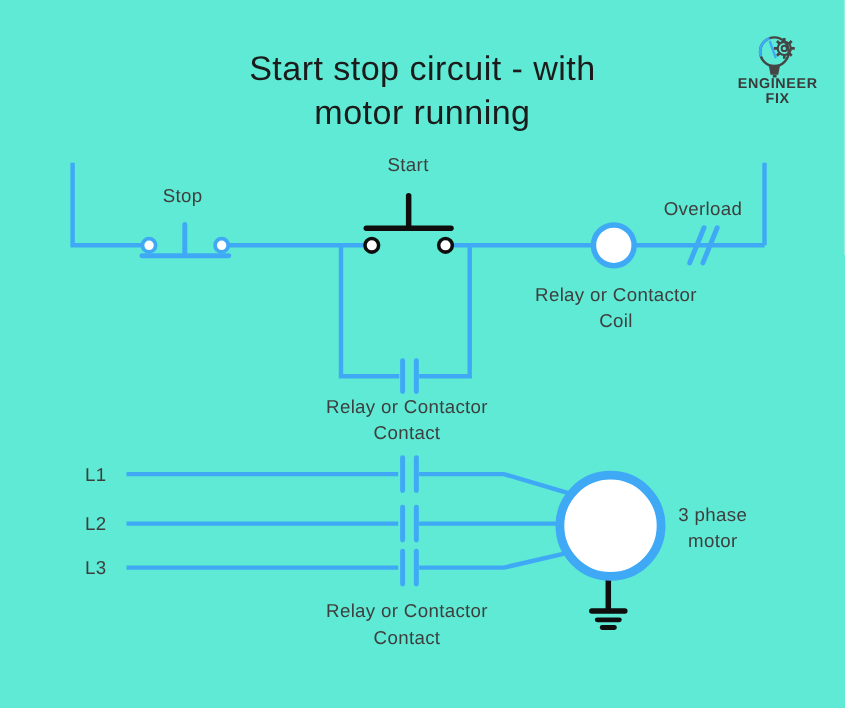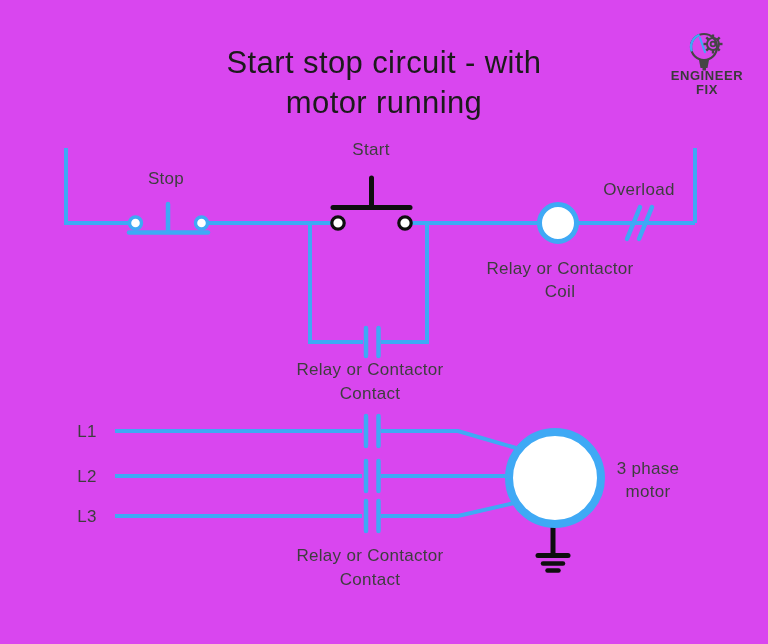--- a/index.html
+++ b/index.html
@@ -1,20 +1,20 @@
 <!DOCTYPE html>
 <html style="--wire: #3FA9F5; --dark: #0E0E0E; --text: #3E3E3E; --title: #1B1B1B; --logo_text: #3A3A3A; --logo_icon: #454545; --logo_accent: #3FA9F5;"><head>
 <meta charset="utf-8">
 <style>
   :root{
     --wire:#3FA9F5; --dark:#0E0E0E; --text:#3E3E3E; --title:#1B1B1B;
     --logo_text:#3A3A3A; --logo_icon:#454545; --logo_accent:#3FA9F5;
   }
   html,body{margin:0;padding:0;background:#fff;}
-  .canvas{position:relative;width:768px;height:644px;background:#d946ef;overflow:hidden;}
+  .canvas{position:relative;width:768px;height:644px;background:#5eead4;overflow:hidden;}
   svg{display:block;}
   
   .wire{stroke:var(--wire);stroke-width:4;fill:none;stroke-linecap:butt;stroke-linejoin:miter;}
   .bar{stroke:var(--wire);stroke-width:4.5;stroke-linecap:round;fill:none;}
   .dark-line{stroke:var(--dark);stroke-width:5;stroke-linecap:round;fill:none;}
   .gnd{stroke:var(--dark);fill:none;}
   .terminal-blue{fill:#ffffff;stroke:var(--wire);stroke-width:3.4;}
   .terminal-dark{fill:#ffffff;stroke:var(--dark);stroke-width:3.2;}
   .coil{fill:#ffffff;stroke:var(--wire);stroke-width:5;}
   .motor{fill:#ffffff;stroke:var(--wire);stroke-width:8;}

